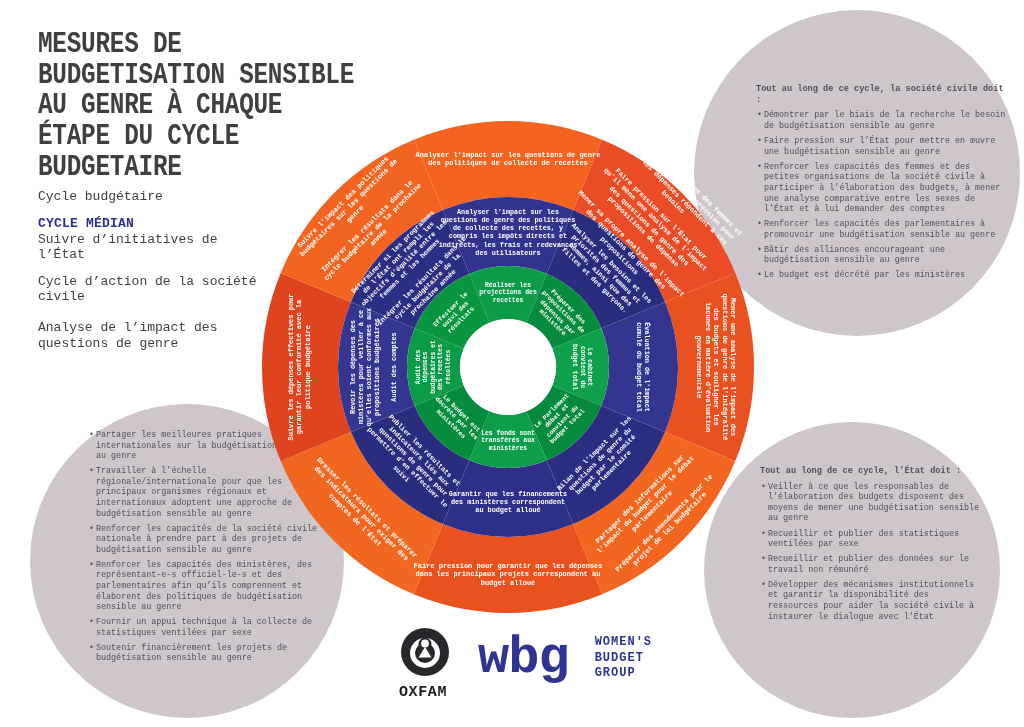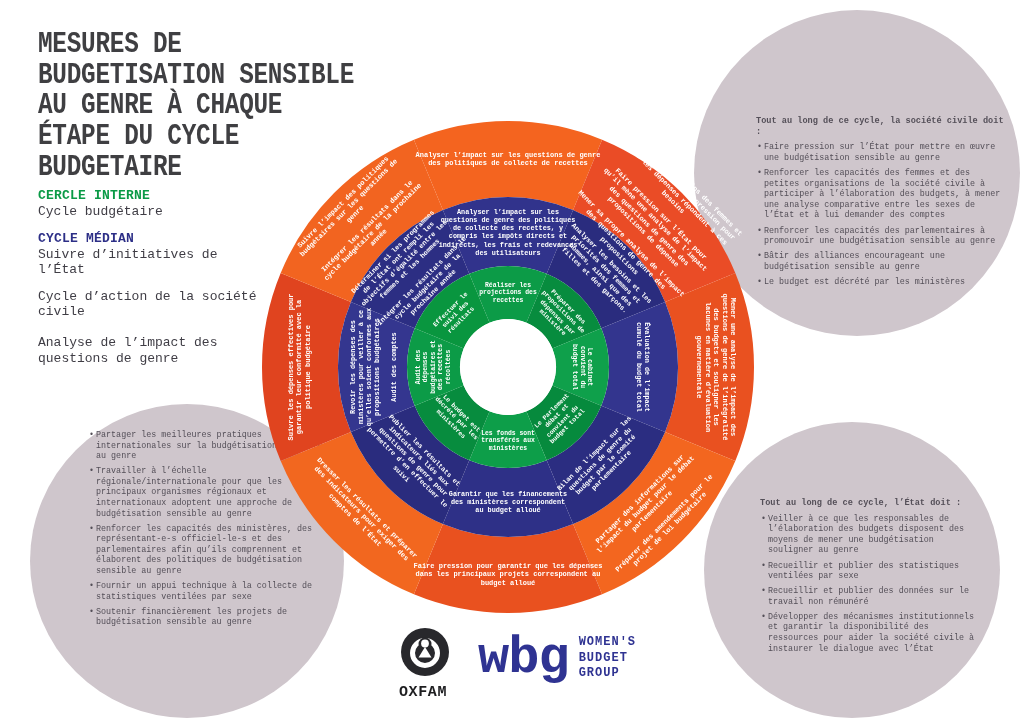--- a/index.html
+++ b/index.html
@@ -18,88 +18,89 @@
 
   
   .gray-circle{position:absolute;border-radius:50%;background:#cfc6cc;z-index:1;}
   .circle-society{left:694px;top:10px;width:326px;height:326px;}
   .circle-state{left:704px;top:422px;width:296px;height:296px;}
   .circle-ngo{left:30px;top:404px;width:314px;height:314px;}
   .circle-text{position:absolute;color:#544f58;}
   .circle-society .circle-text{left:62px;top:74px;width:252px;}
   .circle-state  .circle-text{left:56px;top:44px;width:224px;}
   .circle-ngo    .circle-text{left:58px;top:26px;width:240px;}
-  .circle-heading{font-size:8.6px;font-weight:700;margin-bottom:5px;white-space:pre-line;line-height:1.25;margin-top:32px;}
+  .circle-heading{font-size:8.6px;font-weight:700;margin-bottom:5px;white-space:pre-line;line-height:1.25;}
   .b-item{position:relative;padding-left:8px;font-size:8.4px;line-height:1.26;margin-bottom:4.5px;}
   .b-item::before{content:"\2022";position:absolute;left:1px;top:0;}
 
   
   .wheel{position:absolute;left:258px;top:117px;width:500px;height:500px;z-index:2;}
   .wheel svg{position:absolute;left:0;top:0;}
   .rt{position:absolute;color:#ffffff;text-align:center;white-space:pre-line;
       transform-origin:center center;}
   .rt-o{font-size:7px;line-height:1.2;font-weight:600;}
   .rt-m{font-size:6.8px;line-height:1.2;font-weight:600;}
   .rt-i{font-size:6.4px;line-height:1.16;font-weight:700;}
 
   
   .logo-oxfam{position:absolute;left:399px;top:626px;width:70px;z-index:3;}
   .oxfam-label{font-size:15px;font-weight:800;color:#1e1e20;letter-spacing:0.6px;margin-top:1px;}
-  .logo-wbg{position:absolute;left:478px;top:634px;display:flex;align-items:center;z-index:3;}
+  .logo-wbg{position:absolute;left:478px;top:634px;display:flex;align-items:center;z-index:3;gap:16px;}
   .wbg-word{font-size:52px;font-weight:700;color:#2f3392;letter-spacing:-1px;line-height:0.95;}
   .wbg-full{margin-left:10px;font-size:12px;font-weight:700;color:#2f3392;
             letter-spacing:1px;line-height:1.3;white-space:pre-line;}
 </style>
 </head>
 <body>
 
 <div class="page">
 
   <div class="title-block">
     <div class="title-line">MESURES DE</div>
     <div class="title-line">BUDGETISATION SENSIBLE</div>
     <div class="title-line">AU GENRE À CHAQUE</div>
     <div class="title-line">ÉTAPE DU CYCLE</div>
     <div class="title-line">BUDGETAIRE</div>
   </div>
 
   <div class="legend">
-    <div class="legend-label lg-green">CERCLE INTERNE</div>
     <div class="legend-desc">Cycle budgétaire</div>
     <div class="legend-label lg-blue">CYCLE MÉDIAN</div>
     <div class="legend-desc">Suivre d’initiatives de l’État</div>
     <div class="legend-desc">Cycle d’action de la société civile</div>
     <div class="legend-note">Analyse de l’impact des questions de genre</div>
   </div>
 
   <div class="gray-circle circle-society">
     <div class="circle-text">
       <div class="circle-heading">Tout au long de ce cycle, la société civile doit :</div>
+      <div class="b-item">Démontrer par le biais de la recherche le besoin de budgétisation sensible au genre</div>
       <div class="b-item">Faire pression sur l’État pour mettre en œuvre une budgétisation sensible au genre</div>
       <div class="b-item">Renforcer les capacités des femmes et des petites organisations de la société civile à participer à l’élaboration des budgets, à mener une analyse comparative entre les sexes de l’État et à lui demander des comptes</div>
       <div class="b-item">Renforcer les capacités des parlementaires à promouvoir une budgétisation sensible au genre</div>
       <div class="b-item">Bâtir des alliances encourageant une budgétisation sensible au genre</div>
       <div class="b-item">Le budget est décrété par les ministères</div>
     </div>
   </div>
 
   <div class="gray-circle circle-state">
     <div class="circle-text">
       <div class="circle-heading">Tout au long de ce cycle, l’État doit :</div>
-      <div class="b-item">Veiller à ce que les responsables de l’élaboration des budgets disposent des moyens de mener une budgétisation souligner au genre</div>
+      <div class="b-item">Veiller à ce que les responsables de l’élaboration des budgets disposent des moyens de mener une budgétisation sensible au genre</div>
       <div class="b-item">Recueillir et publier des statistiques ventilées par sexe</div>
       <div class="b-item">Recueillir et publier des données sur le travail non rémunéré</div>
       <div class="b-item">Développer des mécanismes institutionnels et garantir la disponibilité des ressources pour aider la société civile à instaurer le dialogue avec l’État</div>
     </div>
   </div>
 
   <div class="gray-circle circle-ngo">
     <div class="circle-text">
       <div class="b-item">Partager les meilleures pratiques internationales sur la budgétisation sensible au genre</div>
       <div class="b-item">Travailler à l’échelle régionale/internationale pour que les principaux organismes régionaux et internationaux adoptent une approche de budgétisation sensible au genre</div>
+      <div class="b-item">Renforcer les capacités de la société civile nationale à prendre part à des projets de budgétisation sensible au genre</div>
       <div class="b-item">Renforcer les capacités des ministères, des représentant-e-s officiel-le-s et des parlementaires afin qu’ils comprennent et élaborent des politiques de budgétisation sensible au genre</div>
       <div class="b-item">Fournir un appui technique à la collecte de statistiques ventilées par sexe</div>
       <div class="b-item">Soutenir financièrement les projets de budgétisation sensible au genre</div>
     </div>
   </div>
 
   <div class="wheel">
     <svg id="rings-svg" width="500" height="500" viewBox="0 0 500 500">
       <g id="ring-g">
           <path d="M155.9 22.7 A246 246 0 0 1 344.1 22.7 L315.1 92.9 A170 170 0 0 0 184.9 92.9 Z" fill="#f4641f"></path>

